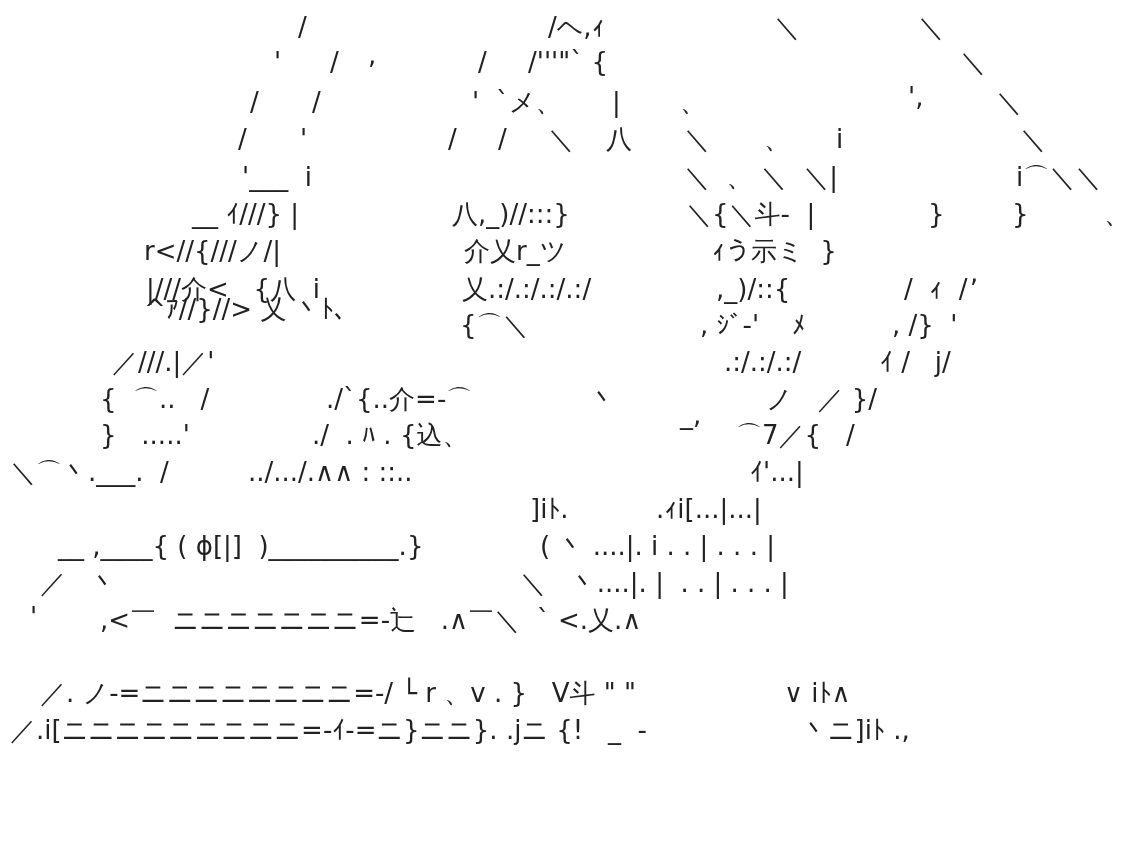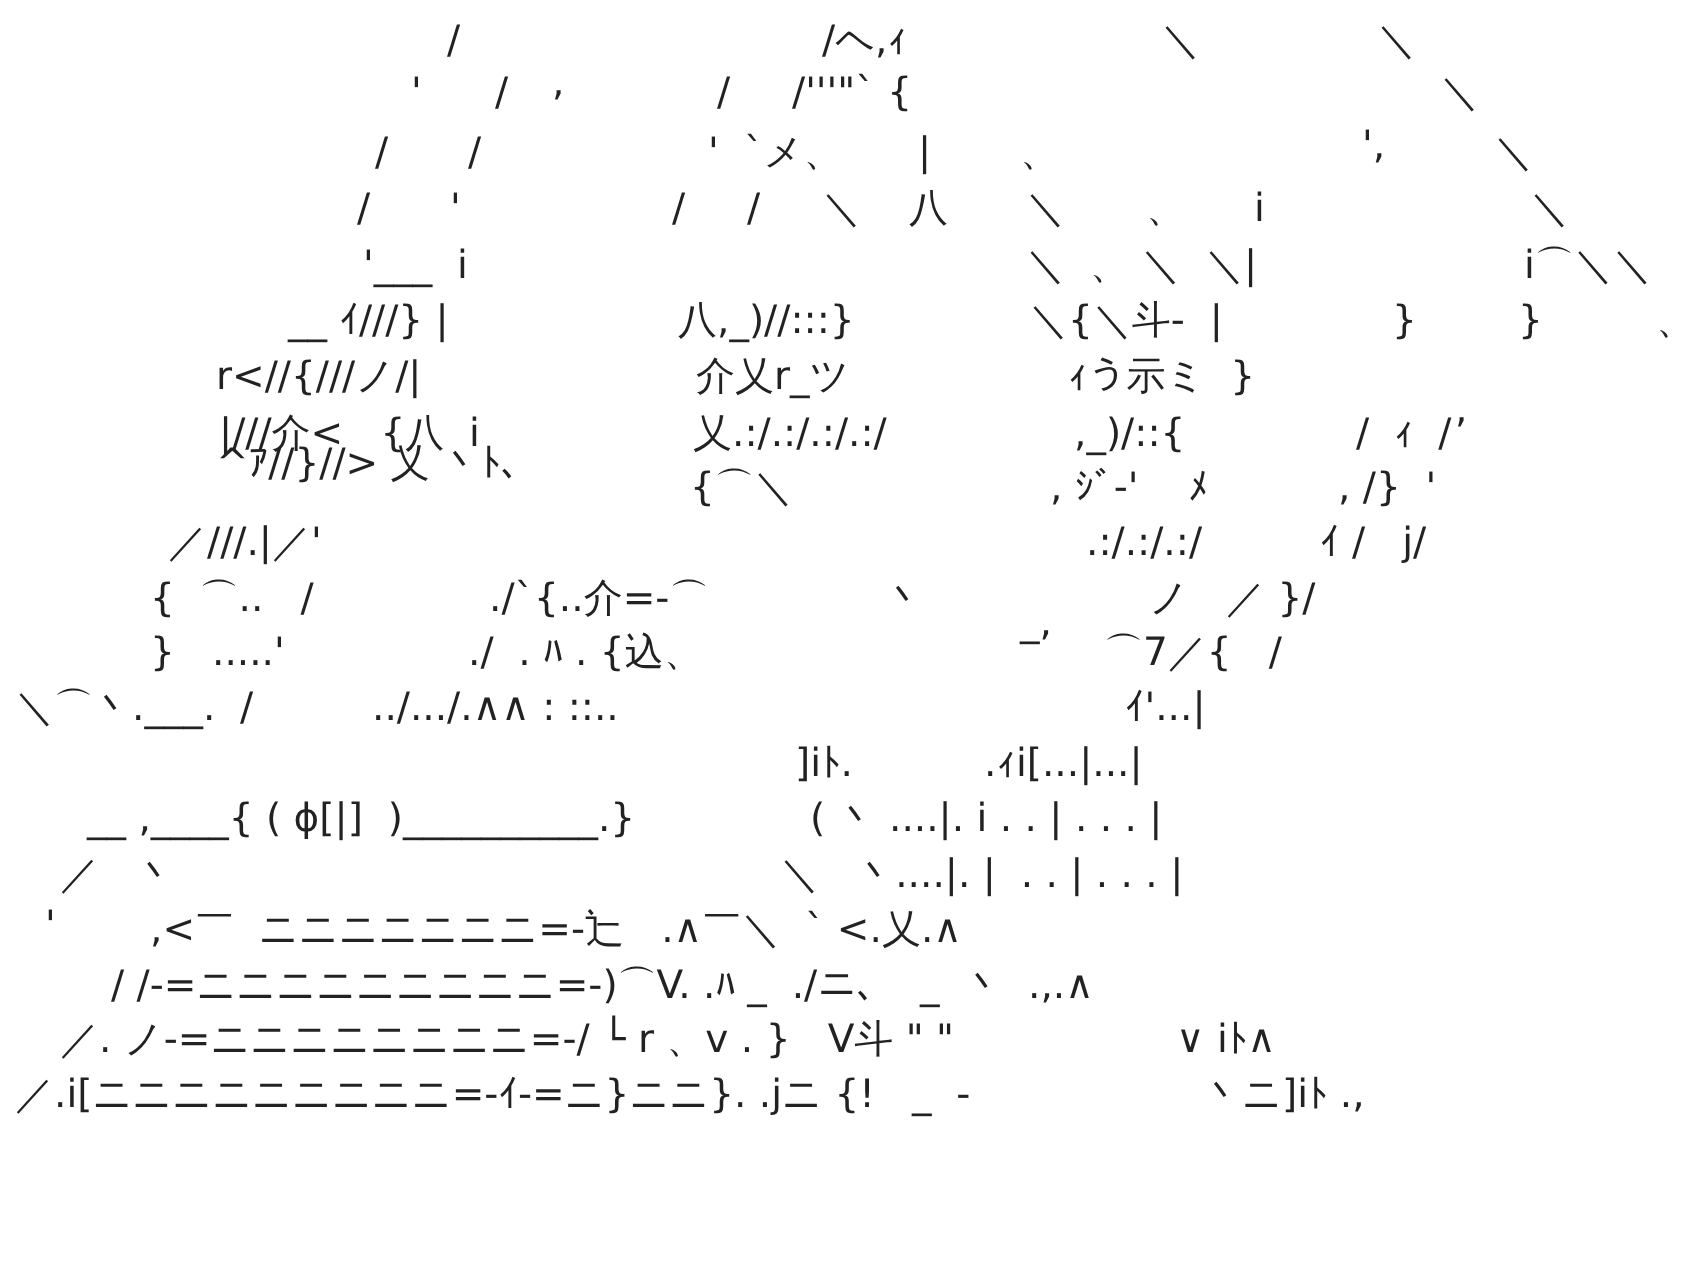--- a/index.html
+++ b/index.html
@@ -79,18 +79,17 @@
     <span class="ln" style="left: 248px; top: 455px;">../.../.∧∧ : ::..</span>
     <span class="ln" style="left: 750px; top: 455px;">ｲ'...|</span>
     <span class="ln" style="left: 530px; top: 492px;">]iﾄ.</span>
     <span class="ln" style="left: 656px; top: 492px;">.ｨi[...|...|</span>
     <span class="ln" style="left: 10px; top: 529px; margin-left: 48px;">__ ,____{ ( ϕ[|]  )__________.}</span>
     <span class="ln" style="left: 540px; top: 529px;">( 丶 ....|. i . . | . . . |</span>
     <span class="ln" style="left: 40px; top: 566px;">／   丶</span>
     <span class="ln" style="left: 520px; top: 566px;">＼   丶....|. |  . . | . . . |</span>
     <span class="ln" style="left: 30px; top: 600px;">'</span>
     <span class="ln" style="left: 100px; top: 603px; text-align: right;">,&lt;￣  ニニニニニニニ=-辷   .∧￣＼  ` &lt;.乂.∧</span>
-    <span class="ln" style="left: 74px; top: 640px;">/ /-=ニニニニニニニニニ=-)⌒V. .ﾊ _  ./ニ、  _  丶  .,.∧</span>
     <span class="ln" style="left: 40px; top: 676px;">／. ノ-=ニニニニニニニニ=-/ └ r 、v . }   V斗 " "</span>
     <span class="ln" style="left: 784px; top: 676px;">∨ iﾄ∧</span>
     <span class="ln" style="left: 10px; top: 713px;">／.i[ニニニニニニニニニ=-ｲ-=ニ}ニニ}. .jニ {!   _  -</span>
     <span class="ln" style="left: 802px; top: 713px;">丶ニ]iﾄ .,</span>
   </div>
 
 </body></html>

